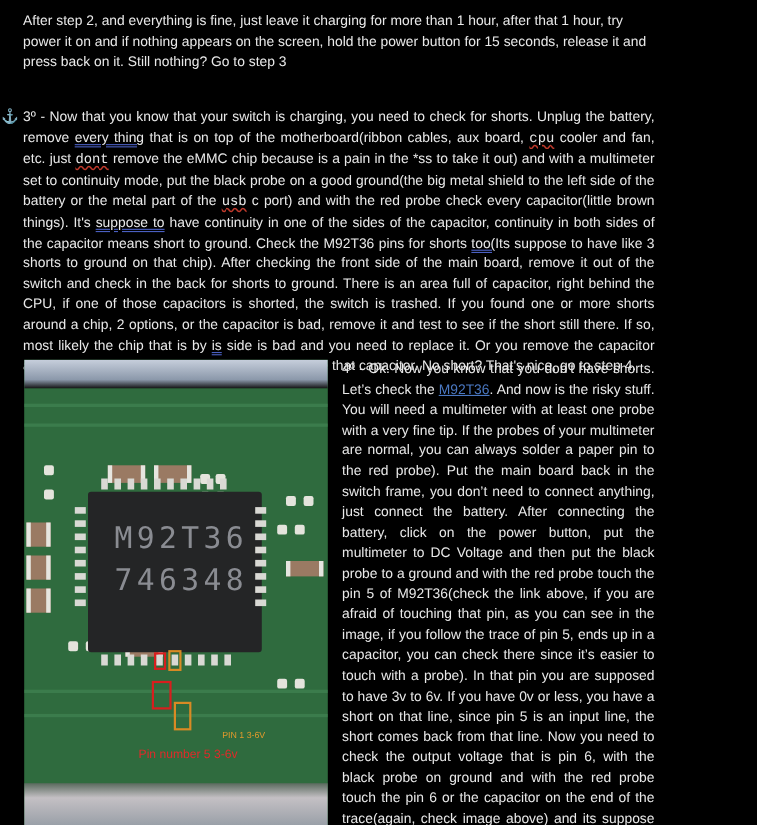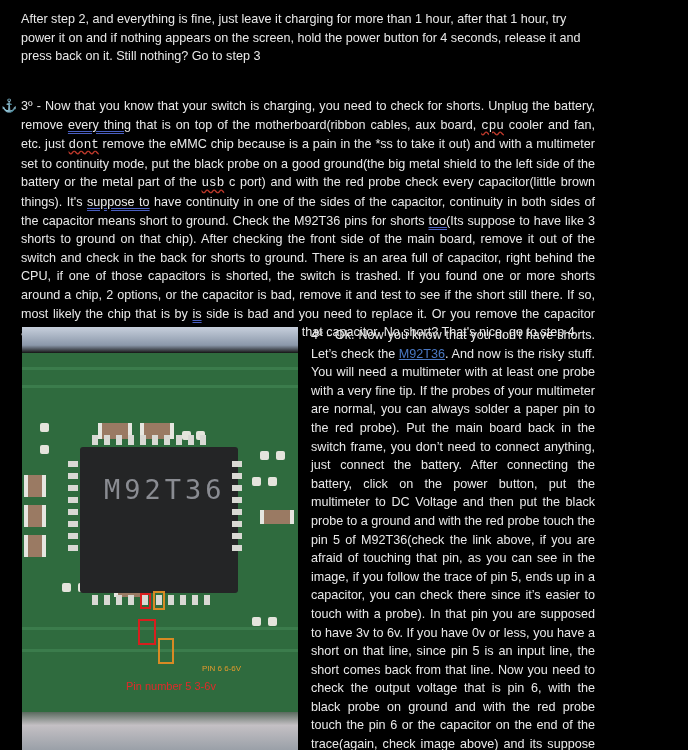--- a/index.html
+++ b/index.html
@@ -40,21 +40,21 @@
   .hl-red { position:absolute; border:2px solid #d81e1e; }
   .hl-org { position:absolute; border:2px solid #d88a24; }
   .lbl5 { position:absolute; left:104px; top:350px; color:#e02a2a; font-weight:normal; font-size:11px; white-space:nowrap;text-align:right; }
   .lbl6 { position:absolute; left:180px; top:333px; color:#e39a2c; font-size:8px; white-space:nowrap; }
   .shield-bottom { position:absolute; left:0; bottom:0; width:100%; height:38px;
     background: linear-gradient(#5a6a5e, #c4c0c4 35%, #9aa0a8); }
 </style>
 </head>
 <body>
 
-<p id="p1" class="para">After step 2, and everything is fine, just leave it charging for more than 1 hour, after that 1 hour, try power it on and if nothing appears on the screen, hold the power button for 4 seconds, release it and press back on it. Still nothing? Go to step 3</p>
+<p id="p1" class="para">After step 2, and everything is fine, just leave it charging for more than 1 hour, after that 1 hour, try power it on and if nothing appears on the screen, hold the power button for 15 seconds, release it and press back on it. Still nothing? Go to step 3</p>
 
 <span class="anchor">⚓</span>
 
 <p id="p2" class="para"><span>3º - Now that you know that your switch is charging, you need to check for shorts. Unplug the battery, remove </span><span class="gram">every thing</span><span> that is on top of the motherboard(ribbon cables, aux board, </span><span class="spell">cpu</span><span> cooler and fan, etc. just </span><span class="spell">dont</span><span> remove the eMMC chip because is a pain in the *ss to take it out) and with a multimeter set to continuity mode, put the black probe on a good ground(the big metal shield to the left side of the battery or the metal part of the </span><span class="spell">usb</span><span> c port) and with the red probe check every capacitor(little brown things). It's </span><span class="gram">suppose to</span><span> have continuity in one of the sides of the capacitor, continuity in both sides of the capacitor means short to ground. Check the M92T36 pins for shorts </span><span class="gram">too(</span><span>Its suppose to have like 3 shorts to ground on that chip). After checking the front side of the main board, remove it out of the switch and check in the back for shorts to ground. There is an area full of capacitor, right behind the CPU, if one of those capacitors is shorted, the switch is trashed. If you found one or more shorts around a chip, 2 options, or the capacitor is bad, remove it and test to see if the short still there. If so, most likely the chip that is by </span><span class="gram">is</span><span> side is bad and you need to replace it. Or you remove the capacitor and the short disappear, then you need to replace that capacitor. No short? That's nice, go to step 4.</span></p>
 
 <div class="photo">
   <div class="shield-top"></div>
   <div class="band" style="top:40px"></div>
   <div class="band" style="top:58px"></div>
   <div class="band" style="top:300px"></div>
@@ -79,20 +79,21 @@
   <div class="pad" style="left:230px;top:150px"></div>
   <div class="pad" style="left:246px;top:150px"></div>
   <div class="pad" style="left:230px;top:290px"></div>
   <div class="pad" style="left:246px;top:290px"></div>
   <div class="pad" style="left:40px;top:256px"></div>
   <div class="pad" style="left:56px;top:256px"></div>
   <div class="pad" style="left:72px;top:256px"></div>
 
   <div class="chip">
     <div class="chip-text" style="top:34px">M92T36</div>
+    <div class="chip-text" style="top:72px">746348</div>
   </div>
 
   <div class="pin" style="left:70px;top:108px"></div>
   <div class="pin" style="left:82px;top:108px"></div>
   <div class="pin" style="left:94px;top:108px"></div>
   <div class="pin" style="left:106px;top:108px"></div>
   <div class="pin" style="left:118px;top:108px"></div>
   <div class="pin" style="left:130px;top:108px"></div>
   <div class="pin" style="left:142px;top:108px"></div>
   <div class="pin" style="left:154px;top:108px"></div>
@@ -125,19 +126,19 @@
   <div class="pinh" style="left:210px;top:182px"></div>
   <div class="pinh" style="left:210px;top:194px"></div>
   <div class="pinh" style="left:210px;top:206px"></div>
   <div class="pinh" style="left:210px;top:218px"></div>
 
   <div class="hl-red" style="left:118px;top:266px;width:7px;height:12px"></div>
   <div class="hl-org" style="left:131px;top:264px;width:8px;height:15px"></div>
   <div class="hl-red" style="left:116px;top:292px;width:14px;height:22px"></div>
   <div class="hl-org" style="left:136px;top:311px;width:12px;height:22px"></div>
 
-  <div class="lbl6">PIN 6 6-6V</div>
+  <div class="lbl6">PIN 1 3-6V</div>
   <div class="lbl5">Pin number 5 3-6v</div>
 
   <div class="shield-bottom"></div>
 </div>
 
 <p id="p3" class="para"><span>4º - Ok. Now you know that you don't have shorts. Let’s check the </span><span class="link">M92T36</span><span>. And now is the risky stuff. You will need a multimeter with at least one probe with a very fine tip. If the probes of your multimeter are normal, you can always solder a paper pin to the red probe). Put the main board back in the switch frame, you don’t need to connect anything, just connect the battery. After connecting the battery, click on the power button, put the multimeter to DC Voltage and then put the black probe to a ground and with the red probe touch the pin 5 of M92T36(check the link above, if you are afraid of touching that pin, as you can see in the image, if you follow the trace of pin 5, ends up in a capacitor, you can check there since it’s easier to touch with a probe). In that pin you are supposed to have 3v to 6v. If you have 0v or less, you have a short on that line, since pin 5 is an input line, the short comes back from that line. Now you need to check the output voltage that is pin 6, with the black probe on ground and with the red probe touch the pin 6 or the capacitor on the end of the trace(again, check image above) and its suppose to have between 3v to 6v. 0v in pin 6 means M92T36 is bad. If values are correct, go to step 5</span></p>
 
 </body></html>

